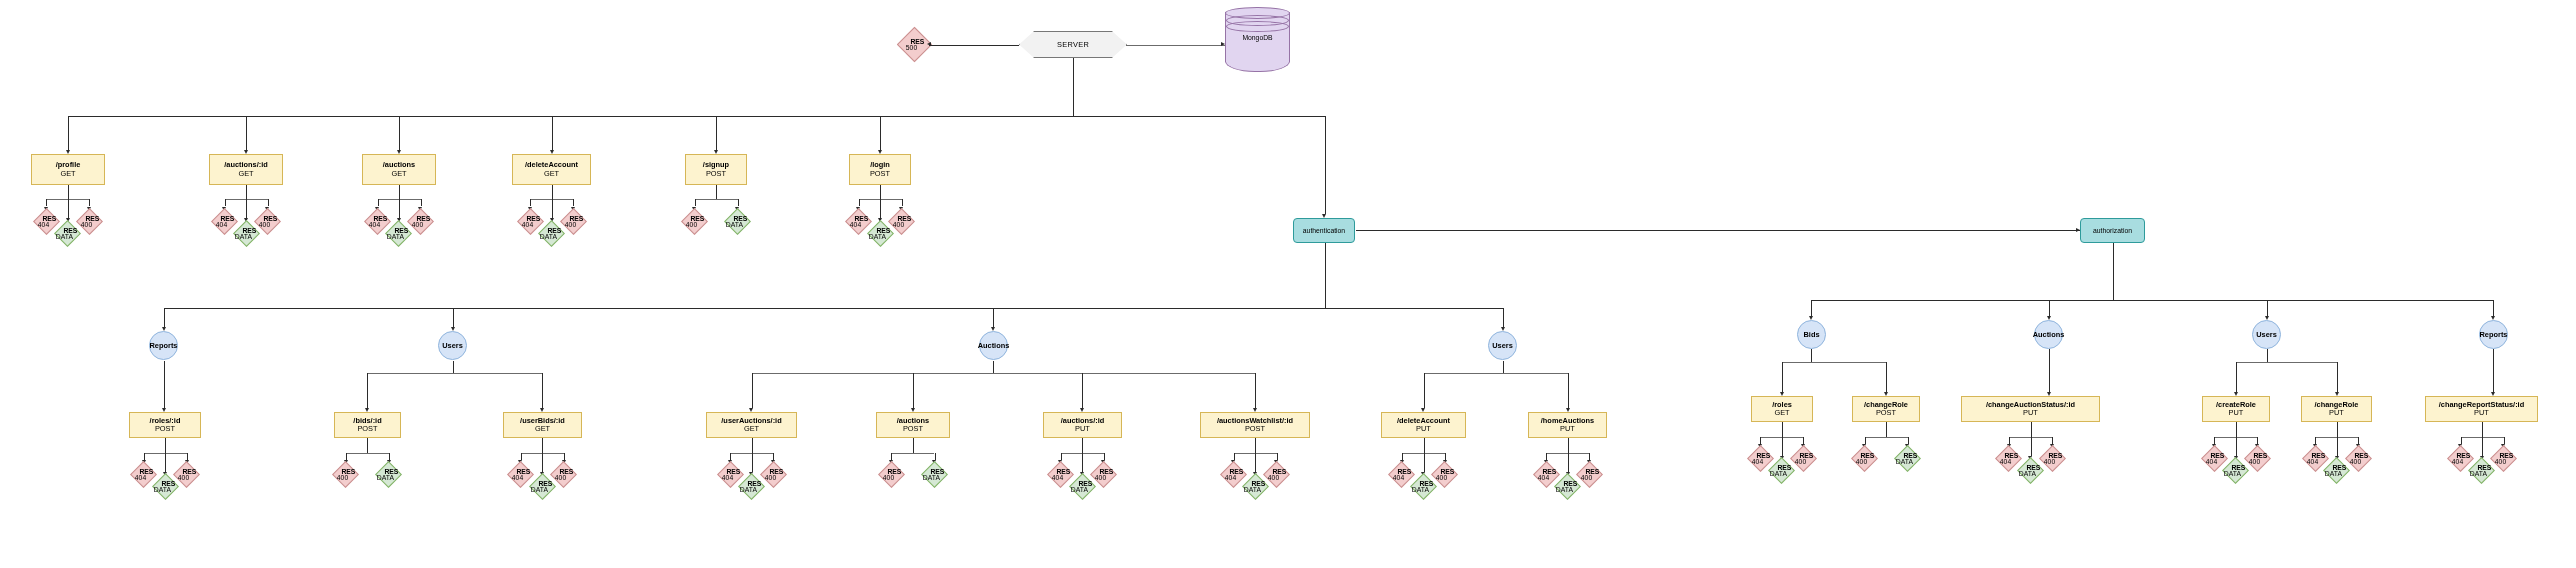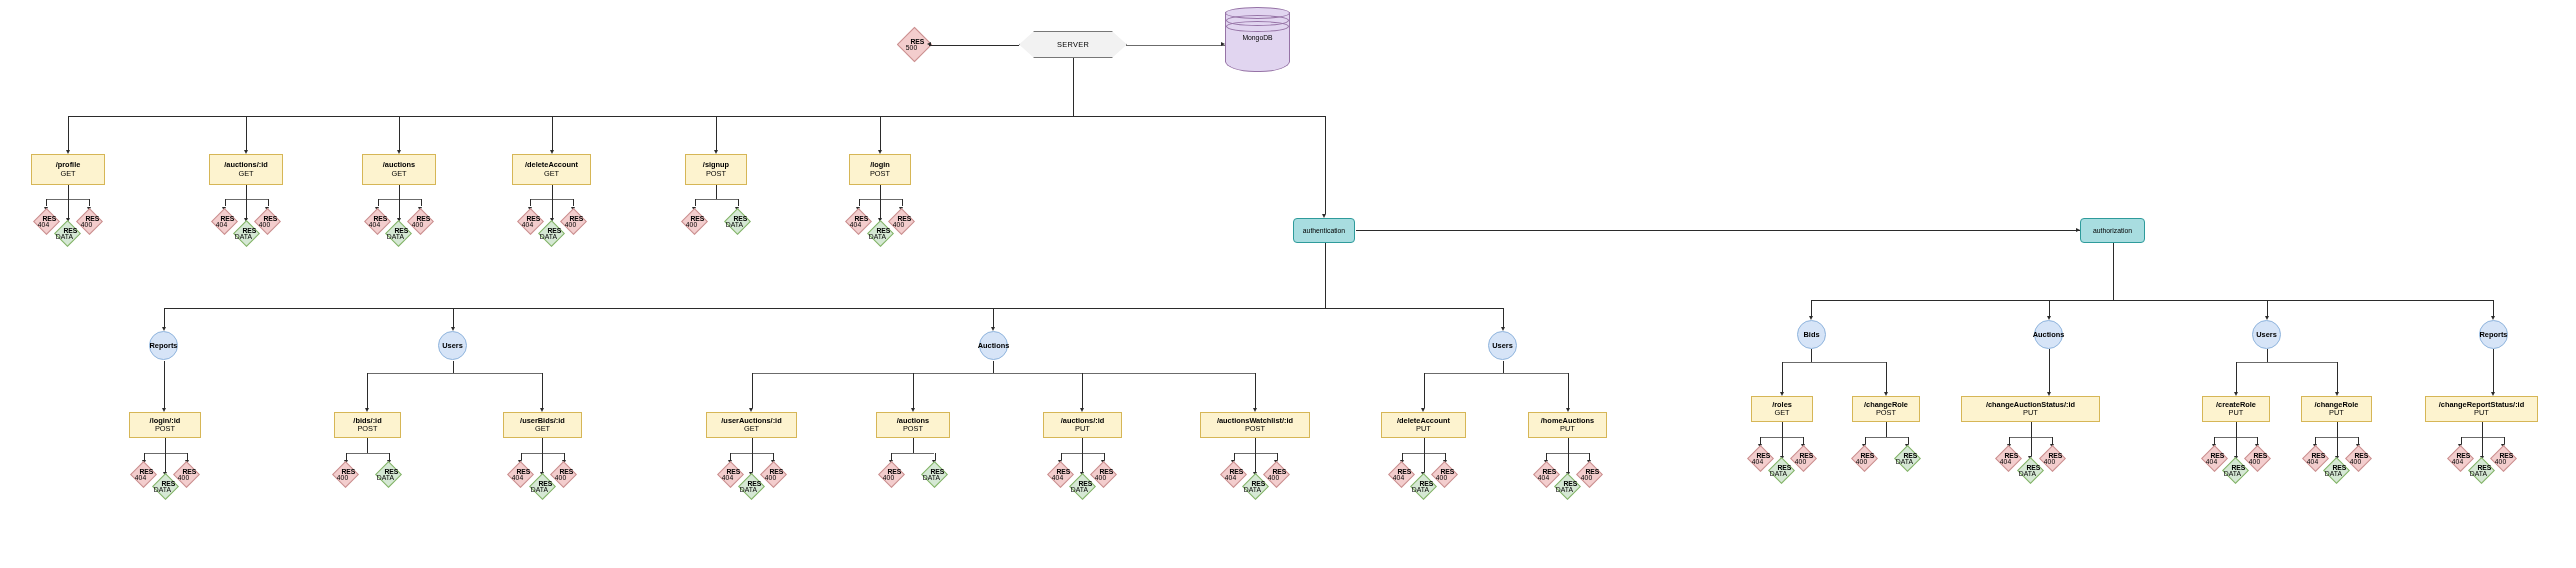--- a/index.html
+++ b/index.html
@@ -260,21 +260,21 @@
     <div class="ln lnv" style="left: 1325px; top: 243px; height: 66px;"></div>
     <div class="ln lnh" style="left: 164px; top: 308px; width: 1339px;"></div>
     <div class="ln lnv" style="left: 164px; top: 308px; height: 18.7px;"></div>
     <div class="arw" style="left: 162px; top: 327px;"></div>
     <div class="node grp" style="left: 149px; top: 331px; width: 29px; height: 29px;">
       <span>Reports</span>
     </div>
     <div class="ln lnv" style="left: 164px; top: 361px; height: 48px;"></div>
     <div class="arw" style="left: 162px; top: 408px;"></div>
     <div class="node route" style="left: 129px; top: 412px; width: 72px; height: 26px;">
-      <div class="path">/login/:id</div>
+      <div class="path">/roles/:id</div>
       <div class="verb">POST</div>
     </div>
     <div class="ln lnv" style="left: 165px; top: 438px; height: 14.7px;"></div>
     <div class="ln lnh lng" style="left: 144px; top: 453px; width: 43px;"></div>
     <div class="ln lnv" style="left: 144px; top: 453px; height: 7.4px;"></div>
     <div class="arw" style="left: 142px; top: 460px;"></div>
     <div class="ln lnv" style="left: 187px; top: 453px; height: 7.4px;"></div>
     <div class="arw" style="left: 185px; top: 460px;"></div>
     <div class="ln lnv" style="left: 165px; top: 453px; height: 19px;"></div>
     <div class="arw" style="left: 163px; top: 472px;"></div>

